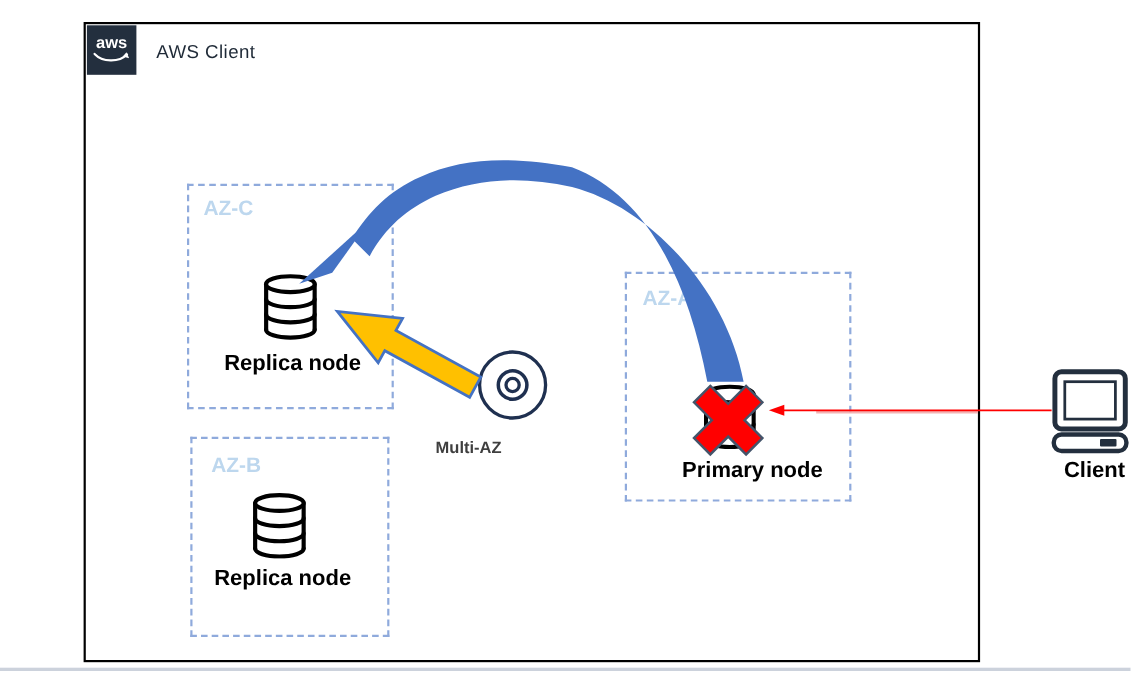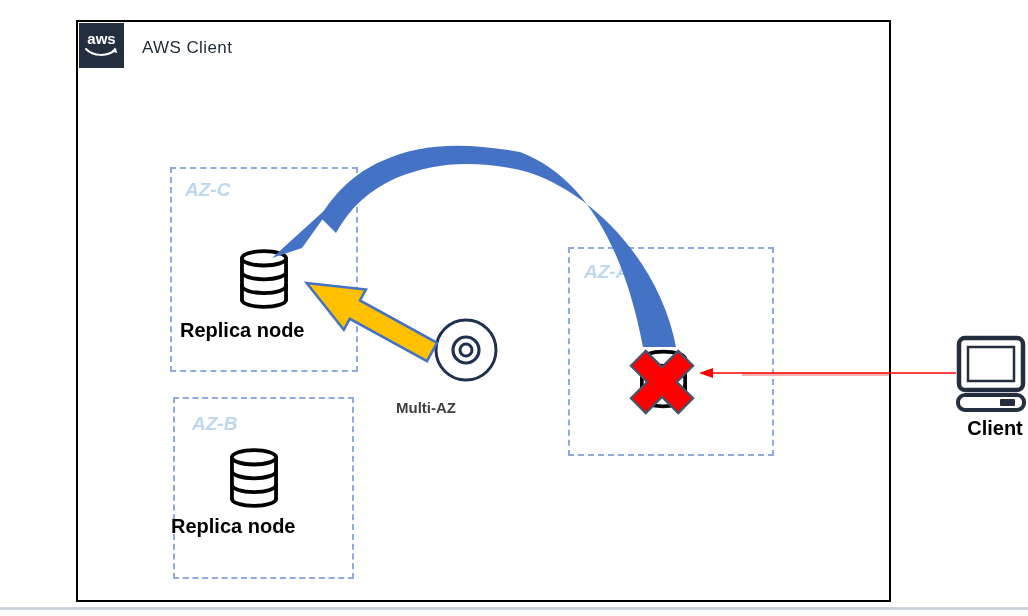--- a/index.html
+++ b/index.html
@@ -21,22 +21,22 @@
   .aws-smile{fill:none;stroke:#fff;stroke-width:2;stroke-linecap:round;}
   .aws-smile-tip{fill:#fff;}
   .cloud-title{
     position:absolute;left:142px;top:38px;font-size:17px;color:#1f2a37;
     letter-spacing:0.4px;
   }
   .az{position:absolute;border:2px dashed var(--az-border);box-sizing:border-box;background:transparent;}
   .az-c{left:170px;top:167px;width:188px;height:205px;}
   .az-b{left:173px;top:397px;width:181px;height:182px;}
   .az-a{left:568px;top:247px;width:206px;height:209px;}
-  .az-label{position:absolute;font-weight:bold;font-size:19px;color:var(--az-label);z-index:1;font-style:italic;}
-  .node-label{position:absolute;font-weight:bold;font-size:20px;color:#000;z-index:1;}
+  .az-label{position:absolute;font-weight:bold;font-size:19px;color:var(--az-label);z-index:1;}
+  .node-label{position:absolute;font-weight:bold;font-size:20px;color:#000;text-align:center;z-index:1;}
   .tlog-line1{position:absolute;left:396px;top:399px;width:140px;text-align:left;
     font-weight:bold;font-size:15px;color:var(--multiaz-gray);z-index:1;}
   .tlog-line2{position:absolute;left:377px;top:419px;width:180px;text-align:center;
     font-weight:bold;font-size:20px;color:#000;z-index:1;}
   .client-label{position:absolute;left:950px;top:417px;width:90px;text-align:center;
     font-weight:bold;font-size:20px;color:#000;z-index:1;}
   .overlay{position:absolute;left:0;top:0;z-index:5;pointer-events:none;}
   .db-stroke{fill:none;stroke:#000;stroke-width:4.2;stroke-linecap:round;}
   .db-top{fill:#fff;stroke:#000;stroke-width:4.2;}
   .tlog-circle{fill:#fff;stroke:var(--icon-navy);}
@@ -68,20 +68,21 @@
   <div class="az az-c"></div>
   <div class="az az-b"></div>
   <div class="az az-a"></div>
 
   <div class="az-label" style="left:185px;top:179px">AZ-C</div>
   <div class="az-label" style="left:192px;top:413px">AZ-B</div>
   <div class="az-label" style="left:584px;top:261px">AZ-A</div>
 
   <div class="node-label" style="left:180px;top:319px;width:172px">Replica node</div>
   <div class="node-label" style="left:171px;top:515px;width:172px">Replica node</div>
+  <div class="node-label" style="left:598px;top:417px;width:172px">Primary node</div>
 
   <div class="tlog-line1">Multi-AZ</div>
   <div class="client-label">Client</div>
 
   <svg class="overlay" width="1028" height="616" viewBox="0 0 1028 616">
     <defs>
       <symbol id="db-icon" viewBox="0 0 60 66">
         <g class="db-stroke">
           <path d="M5.5 10 V56"></path>
           <path d="M54.5 10 V56"></path>

